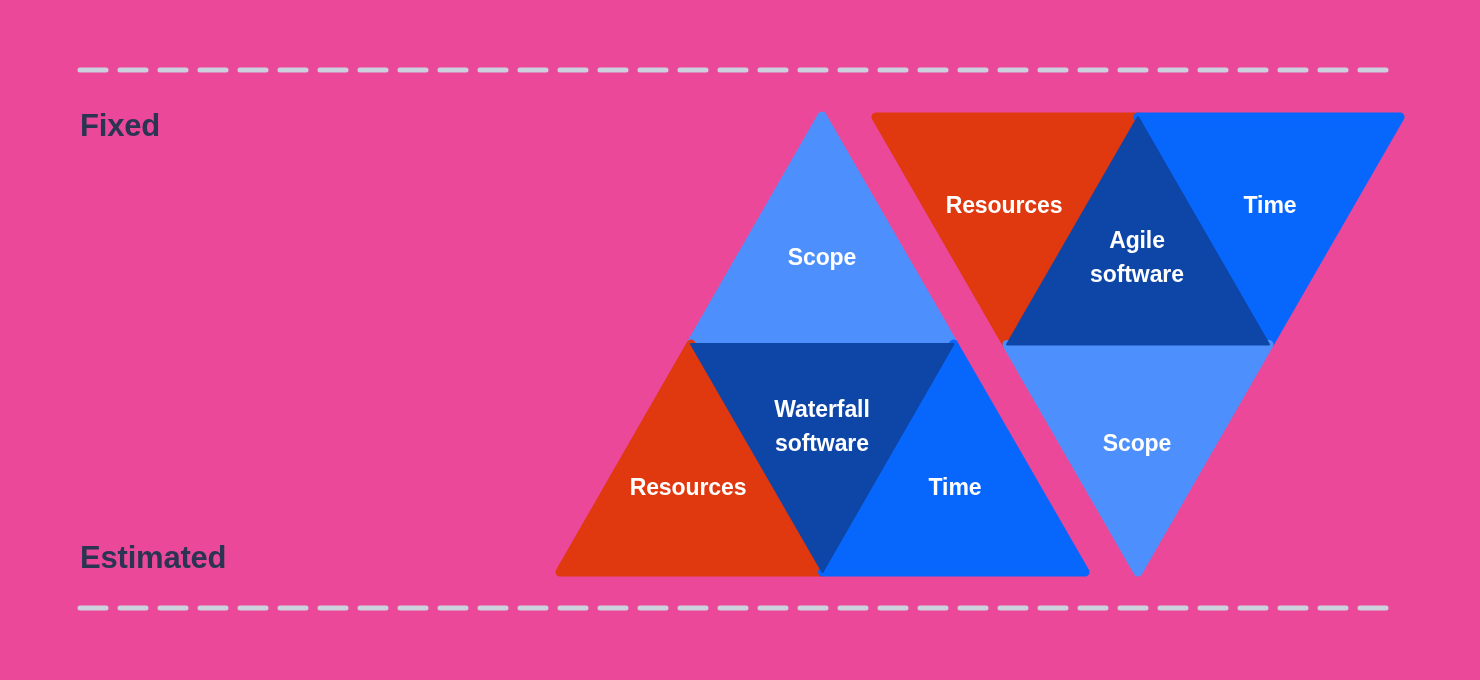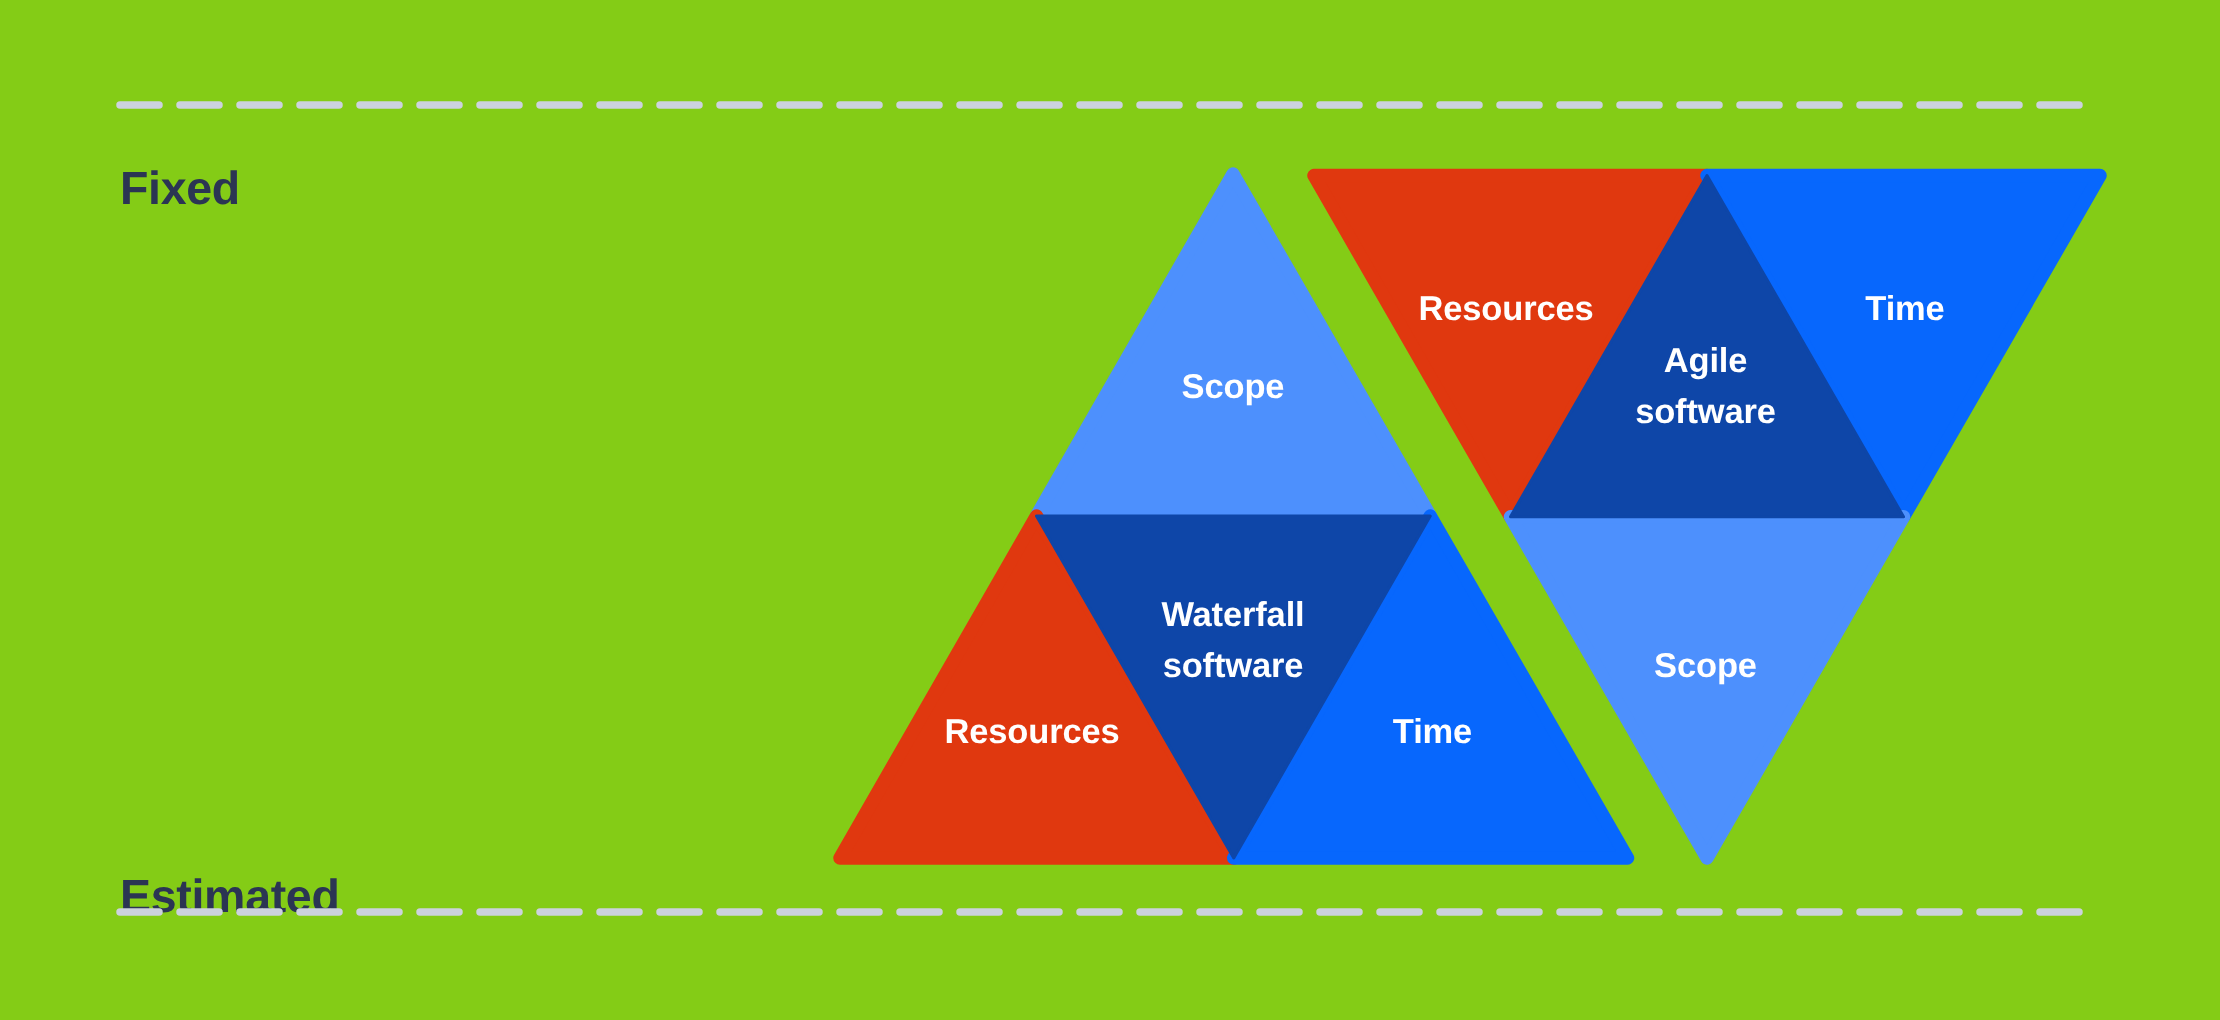--- a/index.html
+++ b/index.html
@@ -10,33 +10,33 @@
   body {
     width: 1480px;
     height: 680px;
     font-family: "Liberation Sans", sans-serif;
     overflow: hidden;
   }
   #stage {
     position: relative;
     width: 1480px;
     height: 680px;
-    background: #84cc16;
+    background: #ec4899;
   }
   .axis-label {
     position: absolute;
     font-family: "Liberation Sans", sans-serif;
     font-weight: bold;
     font-size: 31px;
     letter-spacing: -0.2px;
     color: #2b3553;
     white-space: nowrap;
   }
   #label-fixed { left: 80px; top: 108px; }
-  #label-estimated { left: 80px; top: 540px; margin-top: 40px; }
+  #label-estimated { left: 80px; top: 540px; }
 
   #diagram-svg {
     position: absolute;
     left: 0;
     top: 0;
     width: 1480px;
     height: 680px;
     display: block;
   }
   .tri-label {

